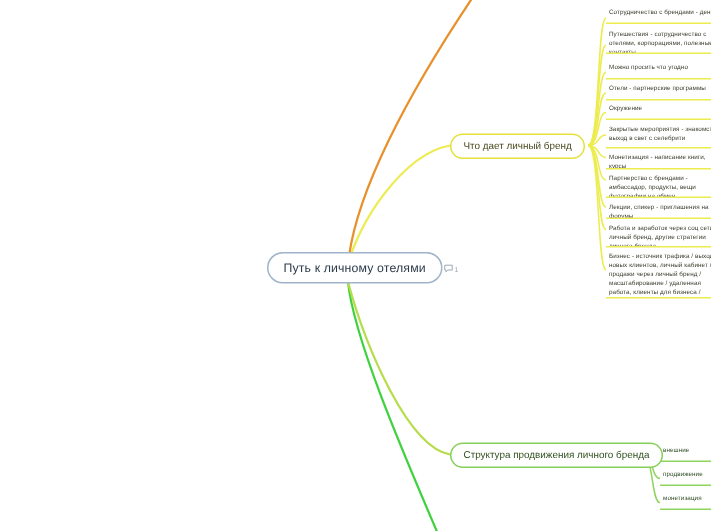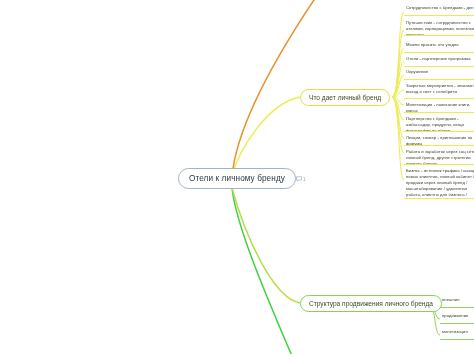--- a/index.html
+++ b/index.html
@@ -123,21 +123,21 @@
     </g>
 
     <g stroke="#8fd45f" stroke-width="1" fill="none">
       <path d="M428,303 C436,303 434,303 440,303"></path>
       <path d="M428,303 C436,303 434,319 440,319"></path>
       <path d="M428,303 C436,303 434,335 440,335"></path>
     </g>
   </svg>
 
   <div class="node root-node" style="left:178px; top:168px;">
-    <span>Отели к личному бренду</span>
+    <span>Путь к личному отелями</span>
   </div>
 
   <div class="root-badge" style="left:296px; top:176px;">
     <svg width="6" height="6" viewBox="0 0 12 12">
       <path d="M1 1.6h10v6.4H5.2L2.6 10.4V8H1z" fill="none" stroke="#9aa7b4" stroke-width="1.3"></path>
     </svg>
     <span>1</span>
   </div>
 
   <div class="node branch-node" style="left:300px; top:89px;">

